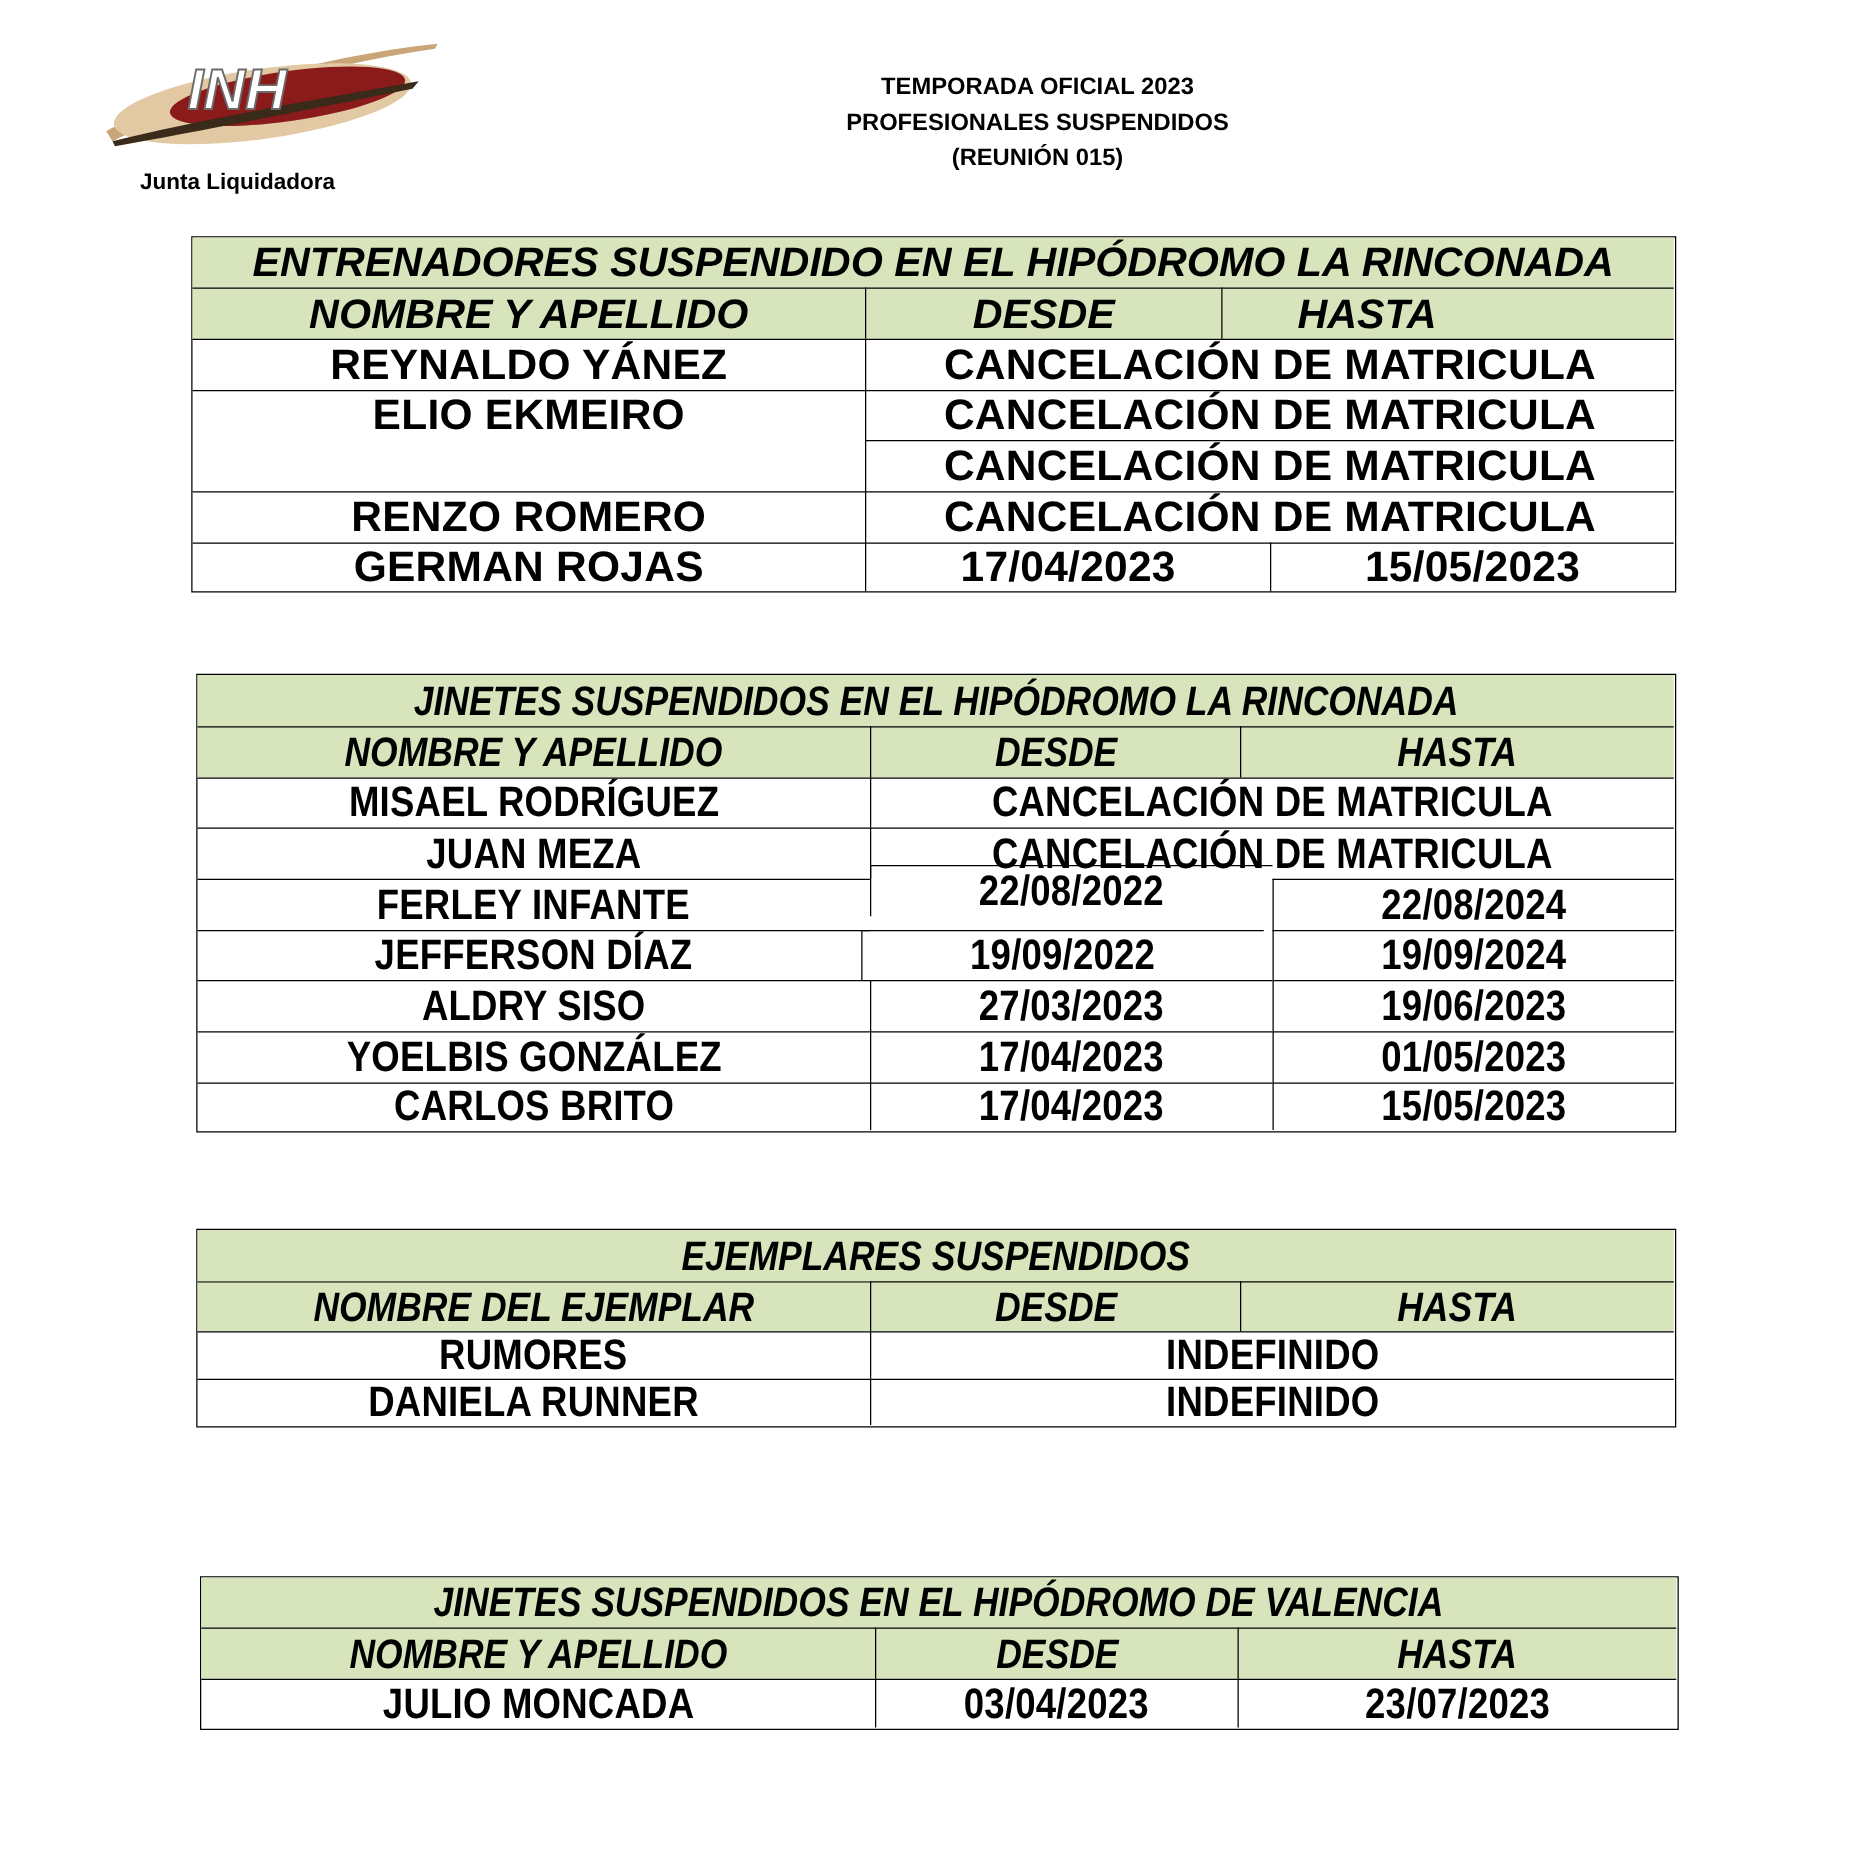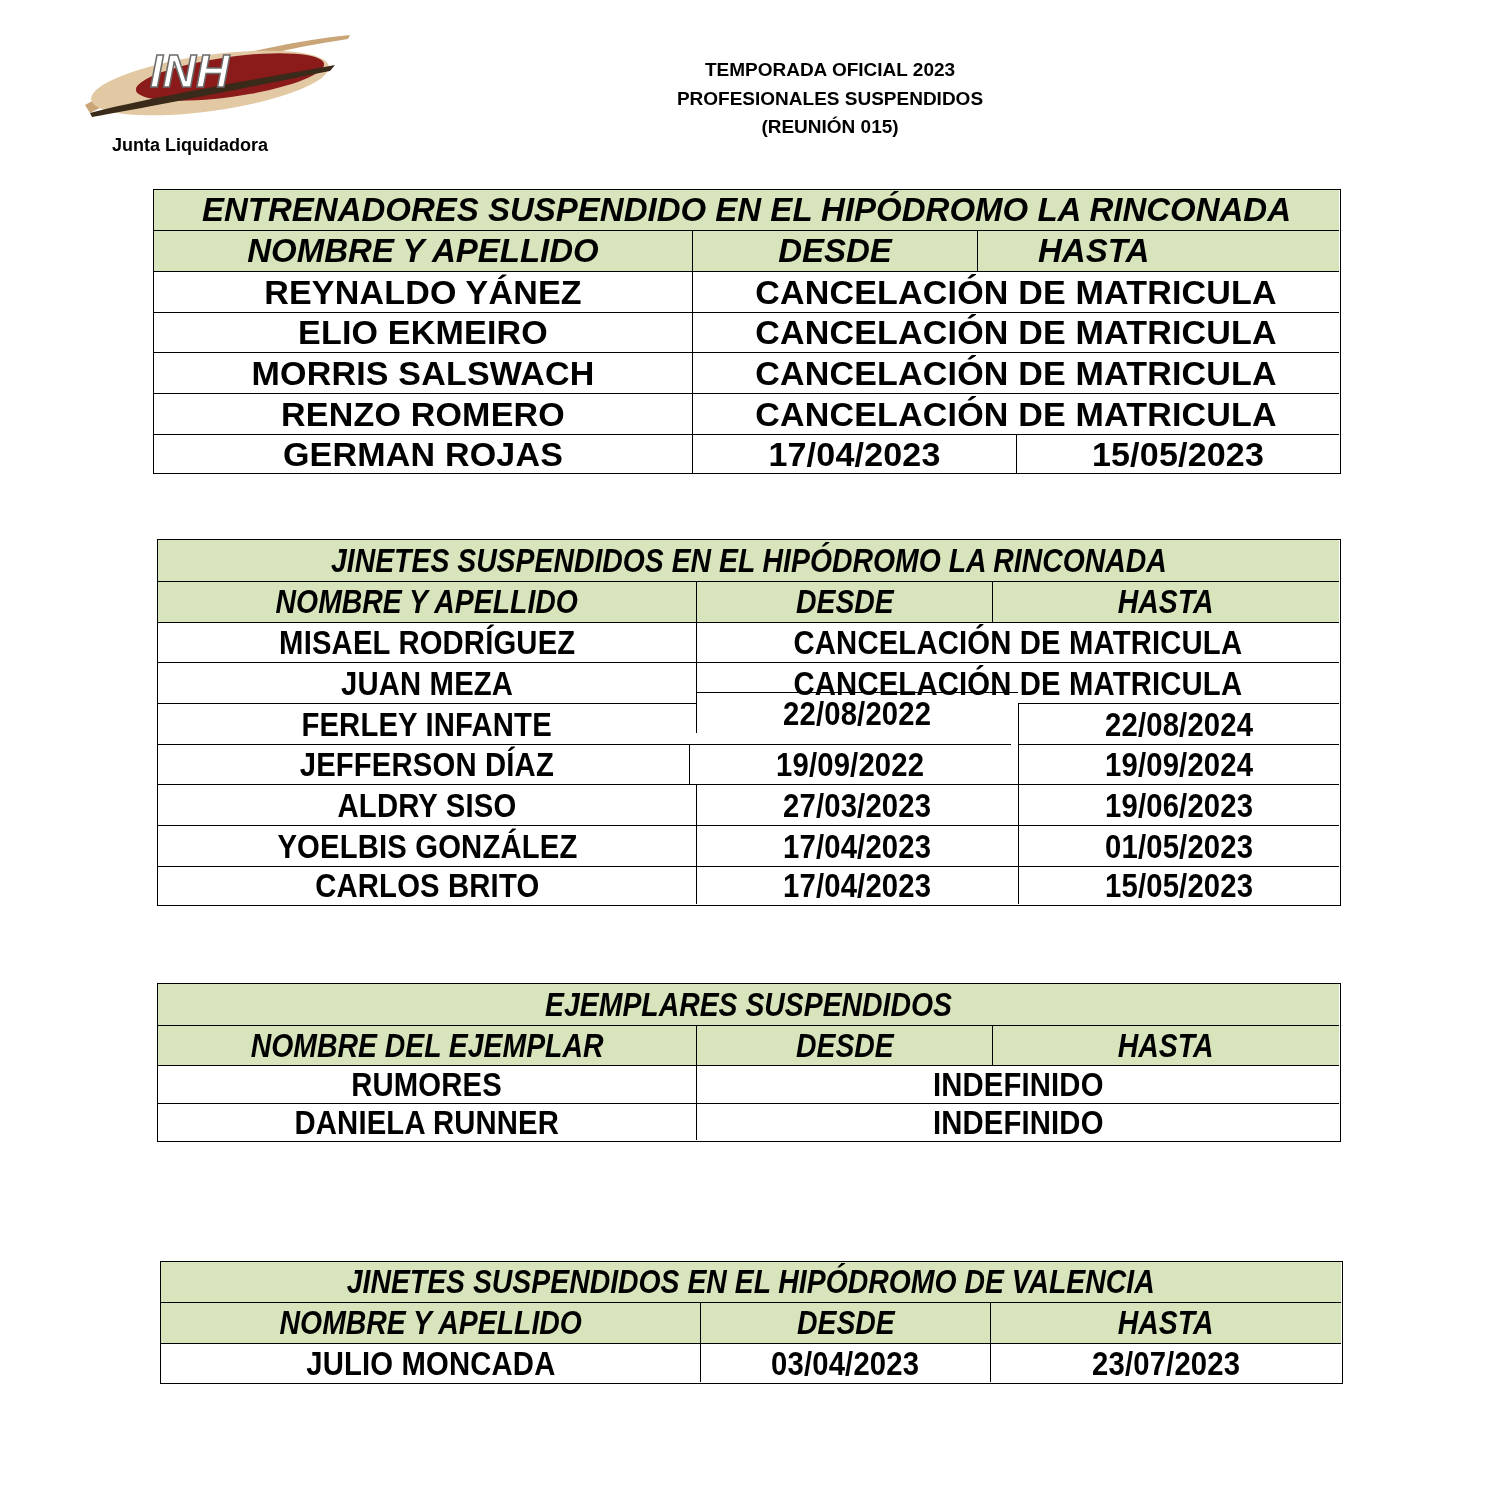--- a/index.html
+++ b/index.html
@@ -40,21 +40,20 @@
 <div class="tbl" style="left:153px; top:189px; width:1188px; height:285px;">
   <div class="cell hdr f1h" style="left:0; top:0; width:1185px; height:40px;">ENTRENADORES SUSPENDIDO EN EL HIPÓDROMO LA RINCONADA</div>
   <div class="cell hdr f1h bt" style="left:0; top:40px; width:538px; height:41px;">NOMBRE Y APELLIDO</div>
   <div class="cell hdr f1h bt bl" style="left:538px; top:40px; width:285px; height:41px;">DESDE</div>
   <div class="cell hdr f1h bt bl" style="left:823px; top:40px; width:362px; height:41px; justify-content:flex-start; padding-left:60px;">HASTA</div>
 
   <div class="cell f1 bt" style="left:0; top:81px; width:538px; height:41px;">REYNALDO YÁNEZ</div>
   <div class="cell f1 bt bl" style="left:538px; top:81px; width:647px; height:41px;">CANCELACIÓN DE MATRICULA</div>
   <div class="cell f1 bt" style="left:0; top:122px; width:538px; height:40px;">ELIO EKMEIRO</div>
   <div class="cell f1 bt bl" style="left:538px; top:122px; width:647px; height:40px;">CANCELACIÓN DE MATRICULA</div>
-  <div class="cell f1 bt" style="left:0; top:162px; width:538px; height:41px;">MORRIS SALSWACH</div>
   <div class="cell f1 bt bl" style="left:538px; top:162px; width:647px; height:41px;">CANCELACIÓN DE MATRICULA</div>
   <div class="cell f1 bt" style="left:0; top:203px; width:538px; height:41px;">RENZO ROMERO</div>
   <div class="cell f1 bt bl" style="left:538px; top:203px; width:647px; height:41px;">CANCELACIÓN DE MATRICULA</div>
   <div class="cell f1 bt" style="left:0; top:244px; width:538px; height:39px;">GERMAN ROJAS</div>
   <div class="cell f1 bt bl" style="left:538px; top:244px; width:324px; height:39px;">17/04/2023</div>
   <div class="cell f1 bt bl" style="left:862px; top:244px; width:323px; height:39px;">15/05/2023</div>
 </div>
 
 <div class="tbl" style="left:157px; top:539px; width:1184px; height:367px;">
   <div class="cell hdr f1h" style="left:0; top:0; width:1181px; height:41px;">

